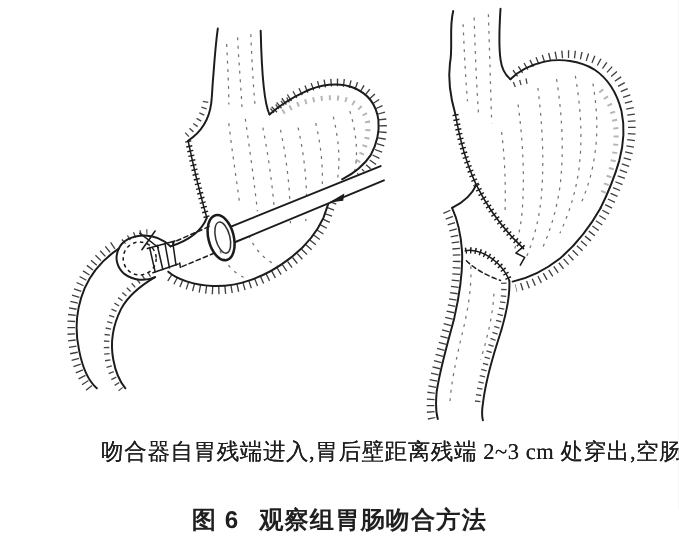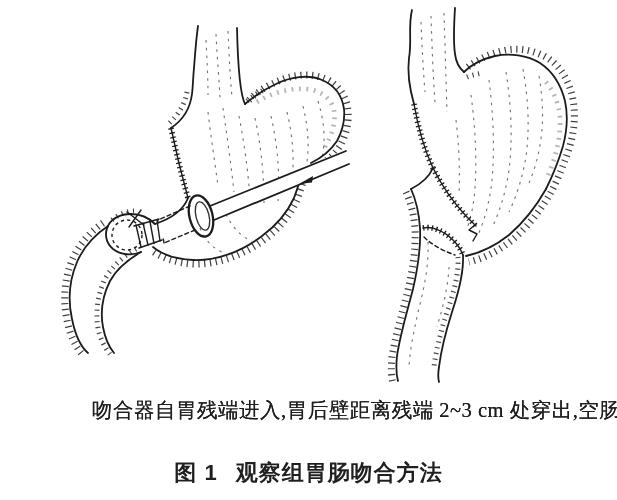--- a/index.html
+++ b/index.html
@@ -177,16 +177,16 @@
       <g>
         <path class="ln" d="M 411,189 C 416,200 419,213 420,228 C 421,247 418,267 413,289 C 407,312 400,335 397,356 C 396,366 396,374 398,381"></path>
         <path class="ln" d="M 463,255 C 464,272 459,291 452,312 C 446,331 441,350 439,367 C 438,373 438,378 439,382"></path>
       </g>
     </g>
   </svg>
 
   <p class="caption-line l1">吻合器自胃残端进入,胃后壁距离残端 2~3 cm 处穿出,空肠</p>
 
   <div class="figure-label">
-    <span class="num">图 1</span><span>观察组胃肠吻合方法</span>
+    <span class="num">图 6</span><span>观察组胃肠吻合方法</span>
   </div>
 
 </div>
 
 </body></html>

